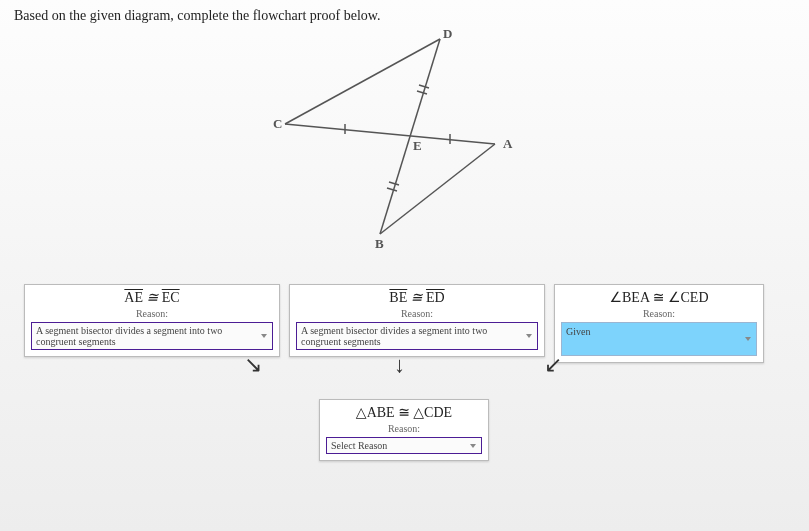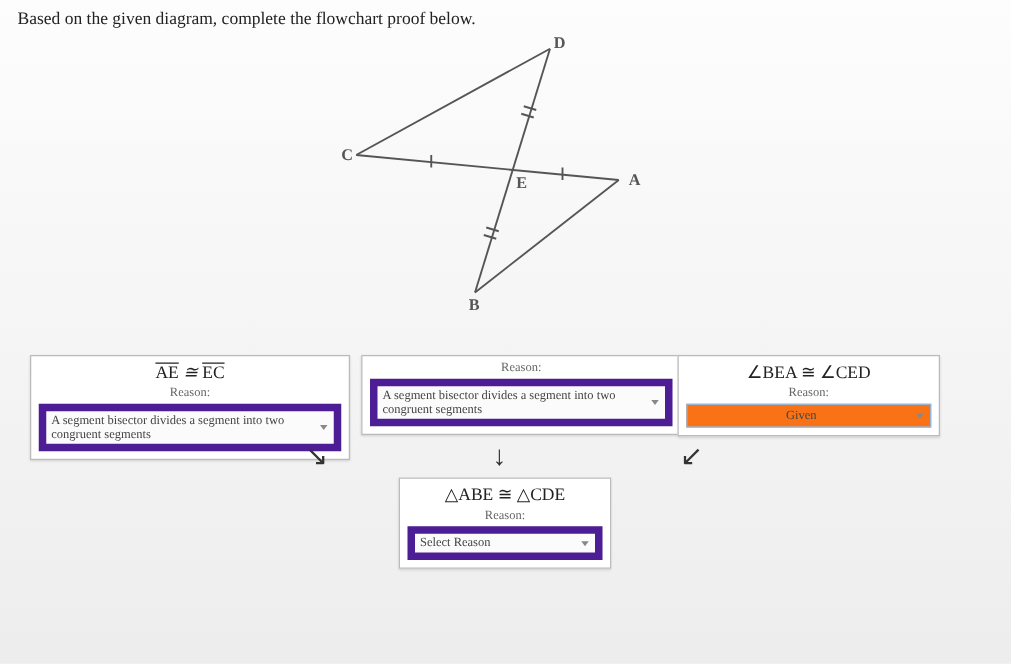--- a/index.html
+++ b/index.html
@@ -59,44 +59,43 @@
     }
     .over { text-decoration: overline; font-style: normal; }
     .reason-label {
       font-size: 10px;
       color: #666;
       margin-bottom: 3px;
     }
     .reason-select {
       font-size: 10px;
       color: #444;
-      border: 6px solid #4c1d95;
+      border: 1px solid #4c1d95;
       background: #fbfbfb;
       padding: 2px 16px 2px 4px;
       text-align: left;
       position: relative;
       cursor: pointer;
       line-height: 1.1;
       min-height: 14px;
     }
     .reason-select::after {
       content: "";
       position: absolute;
       right: 5px;
       top: 50%;
       transform: translateY(-50%);
       border-left: 3px solid transparent;
       border-right: 3px solid transparent;
       border-top: 4px solid #888;
     }
     .reason-select.given {
        border: 1px solid #9bb5d1;
-       background: #f97316;
-       padding: 3px 16px 3px 4px;
-       text-align: center;
+       background: #7dd3fc;
+       padding: 3px 16px 18px 4px;
     }
     .arrow {
       position: absolute;
       font-size: 22px;
       color: #333;
       line-height: 1;
     }
   </style>
 </head>
 <body>
@@ -136,33 +135,38 @@
     <div class="statement">
       <span class="over">AE</span>
       <span>≅</span>
       <span class="over">EC</span>
     </div>
     <div class="reason-label">Reason:</div>
     <div class="reason-select">A segment bisector divides a segment into two congruent segments</div>
   </div>
 
   <div class="box premise" style="left:275px; top:0;">
+    <div class="statement">
+      <span class="over">BE</span>
+      <span>≅</span>
+      <span class="over">ED</span>
+    </div>
     <div class="reason-label">Reason:</div>
     <div class="reason-select">A segment bisector divides a segment into two congruent segments</div>
   </div>
 
-  <div class="box premise" style="left:528px; top:0; width:210px;">
+  <div class="box premise" style="left:540px; top:0; width:210px;">
     <div class="statement" style="font-style:normal;">∠BEA ≅ ∠CED</div>
     <div class="reason-label">Reason:</div>
     <div class="reason-select given">Given</div>
   </div>
 
   <div class="arrow" style="left:230px; top:70px;">↘</div>
   <div class="arrow" style="left:380px; top:70px;">↓</div>
   <div class="arrow" style="left:530px; top:70px;">↙</div>
 
-  <div class="box conclusion" style="left:305px; top:98px;">
+  <div class="box conclusion" style="left:305px; top:115px;">
     <div class="statement" style="font-style:normal;">△ABE ≅ △CDE</div>
     <div class="reason-label">Reason:</div>
     <div class="reason-select">Select Reason</div>
   </div>
 
 </div>
 
 </body></html>

